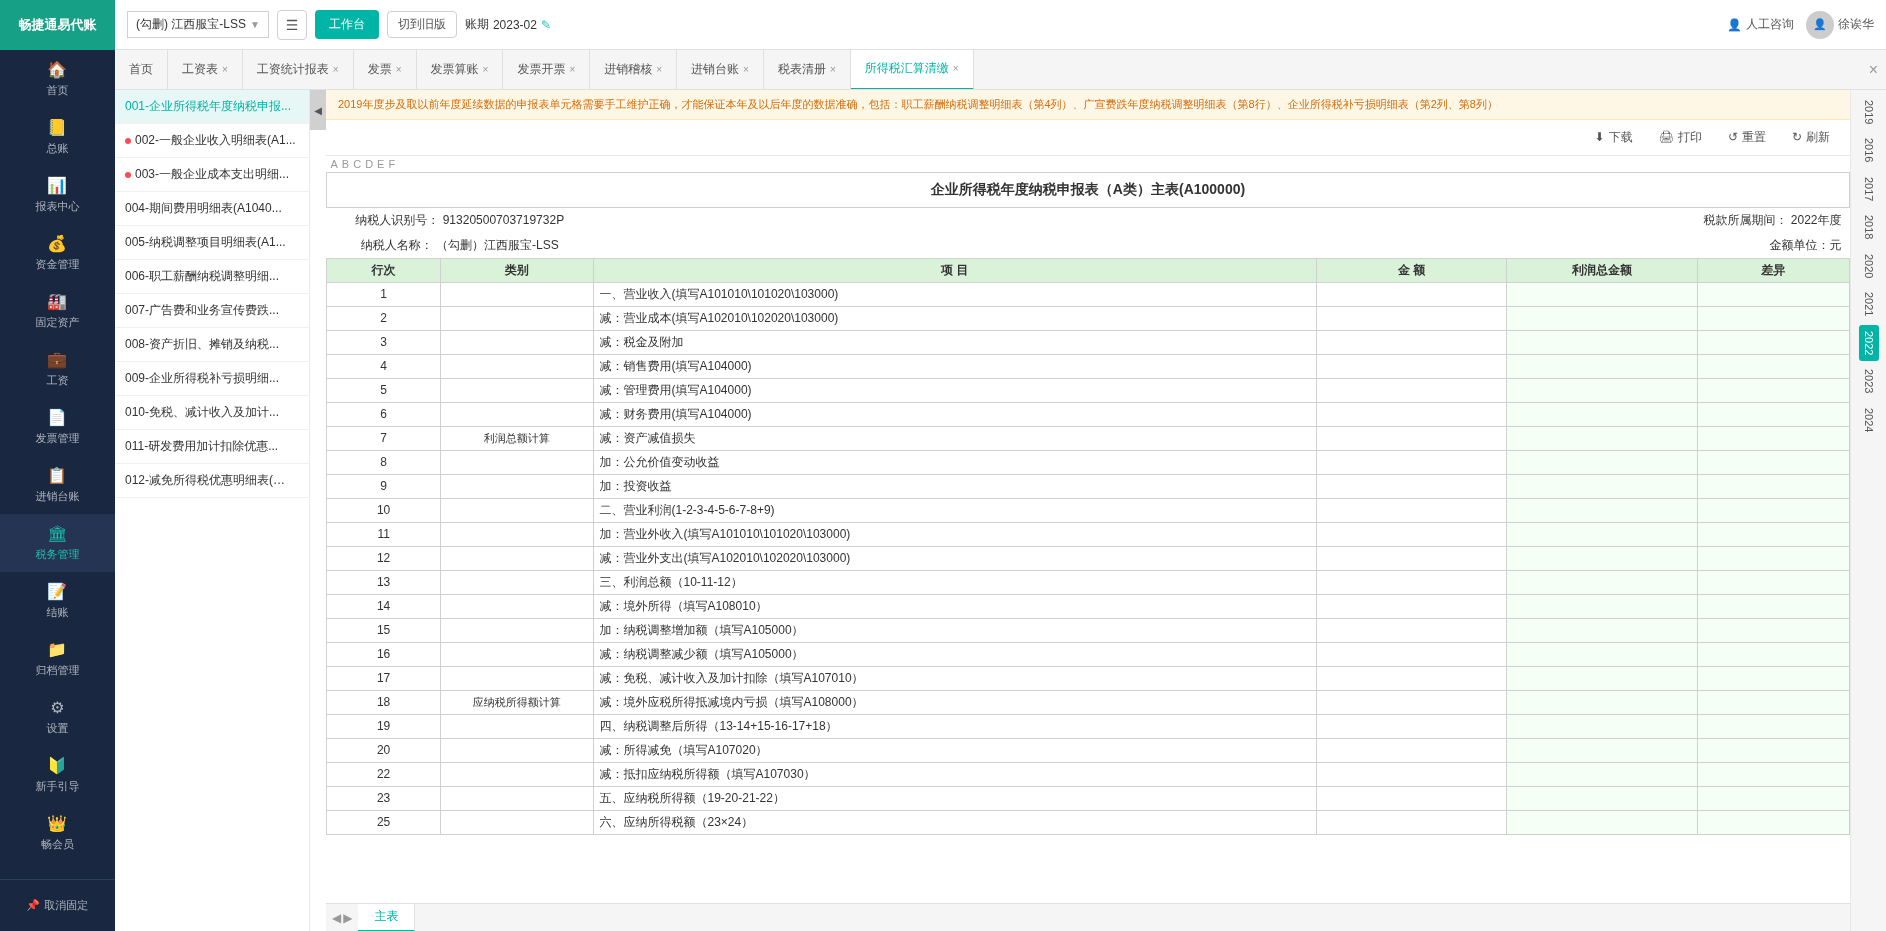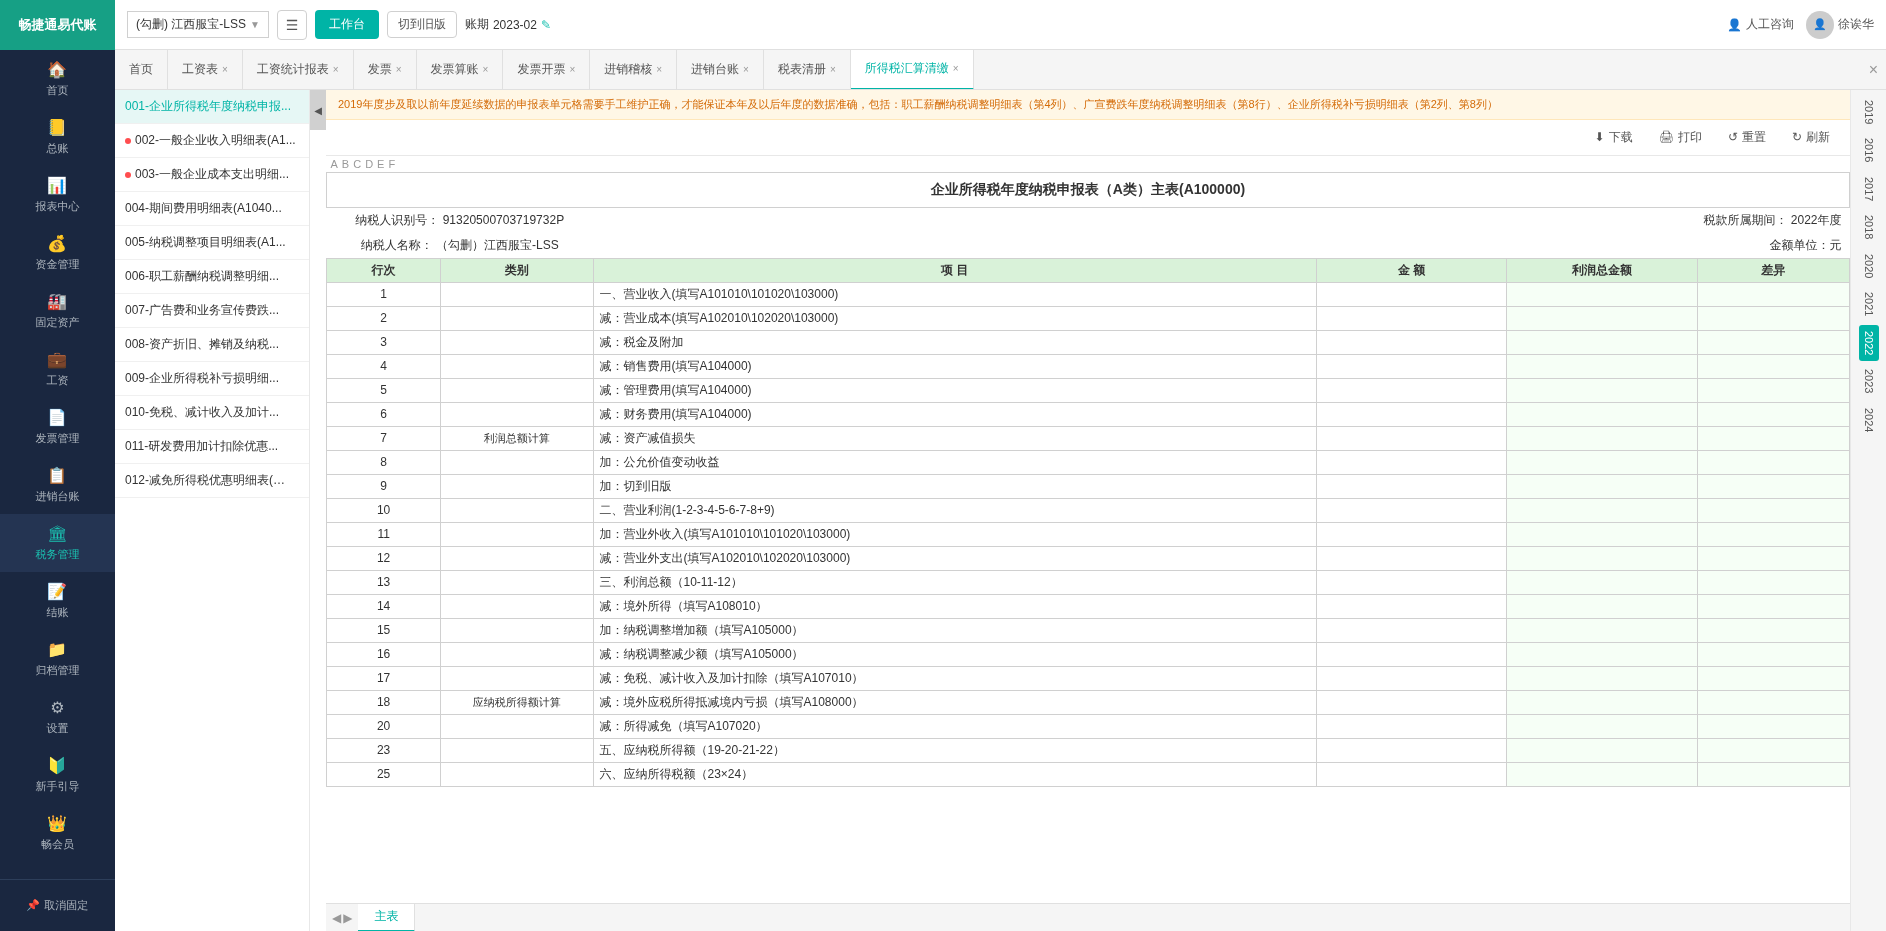--- a/index.html
+++ b/index.html
@@ -423,21 +423,21 @@
                   <td>8</td>
                   <td></td>
                   <td class="text-left">加：公允价值变动收益</td>
                   <td></td>
                   <td style="background: rgb(246, 255, 246);"></td>
                   <td style="background: rgb(246, 255, 246);"></td>
                 </tr>
                 <tr>
                   <td>9</td>
                   <td></td>
-                  <td class="text-left">加：切到旧版</td>
+                  <td class="text-left">加：投资收益</td>
                   <td></td>
                   <td style="background: rgb(246, 255, 246);"></td>
                   <td style="background: rgb(246, 255, 246);"></td>
                 </tr>
                 <tr>
                   <td>10</td>
                   <td></td>
                   <td class="text-left">二、营业利润(1-2-3-4-5-6-7-8+9)</td>
                   <td></td>
                   <td style="background: rgb(246, 255, 246);"></td>
@@ -501,23 +501,39 @@
                 </tr>
                 <tr>
                   <td>18</td>
                   <td rowspan="1" style="vertical-align: middle; text-align: center; font-size: 11px;">应纳税所得额计算</td>
                   <td class="text-left">减：境外应税所得抵减境内亏损（填写A108000）</td>
                   <td></td>
                   <td style="background: rgb(246, 255, 246);"></td>
                   <td style="background: rgb(246, 255, 246);"></td>
                 </tr>
                 <tr>
+                  <td>19</td>
+                  <td></td>
+                  <td class="text-left">四、纳税调整后所得（13-14+15-16-17+18）</td>
+                  <td></td>
+                  <td style="background: rgb(246, 255, 246);"></td>
+                  <td style="background: rgb(246, 255, 246);"></td>
+                </tr>
+                <tr>
                   <td>20</td>
                   <td></td>
                   <td class="text-left">减：所得减免（填写A107020）</td>
+                  <td></td>
+                  <td style="background: rgb(246, 255, 246);"></td>
+                  <td style="background: rgb(246, 255, 246);"></td>
+                </tr>
+                <tr>
+                  <td>22</td>
+                  <td></td>
+                  <td class="text-left">减：抵扣应纳税所得额（填写A107030）</td>
                   <td></td>
                   <td style="background: rgb(246, 255, 246);"></td>
                   <td style="background: rgb(246, 255, 246);"></td>
                 </tr>
                 <tr>
                   <td>23</td>
                   <td></td>
                   <td class="text-left">五、应纳税所得额（19-20-21-22）</td>
                   <td></td>
                   <td style="background: rgb(246, 255, 246);"></td>

